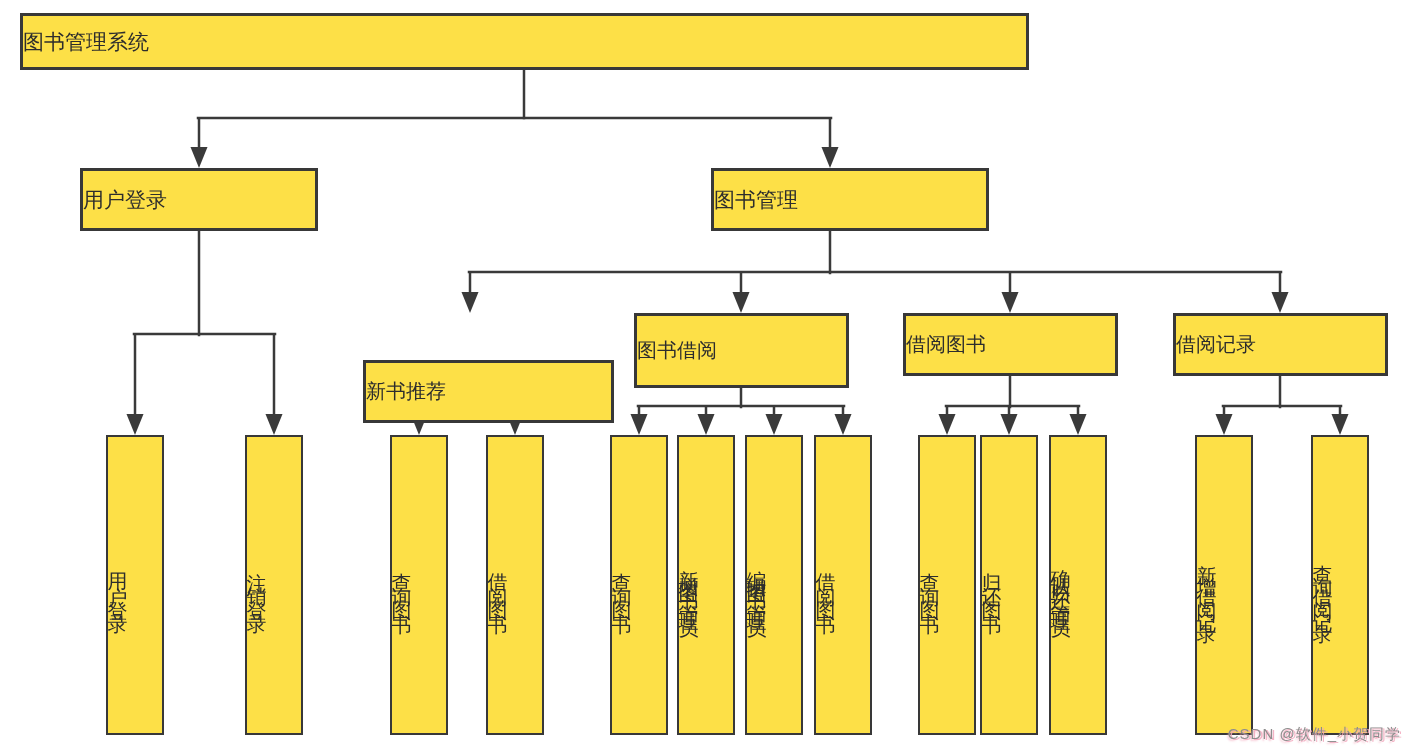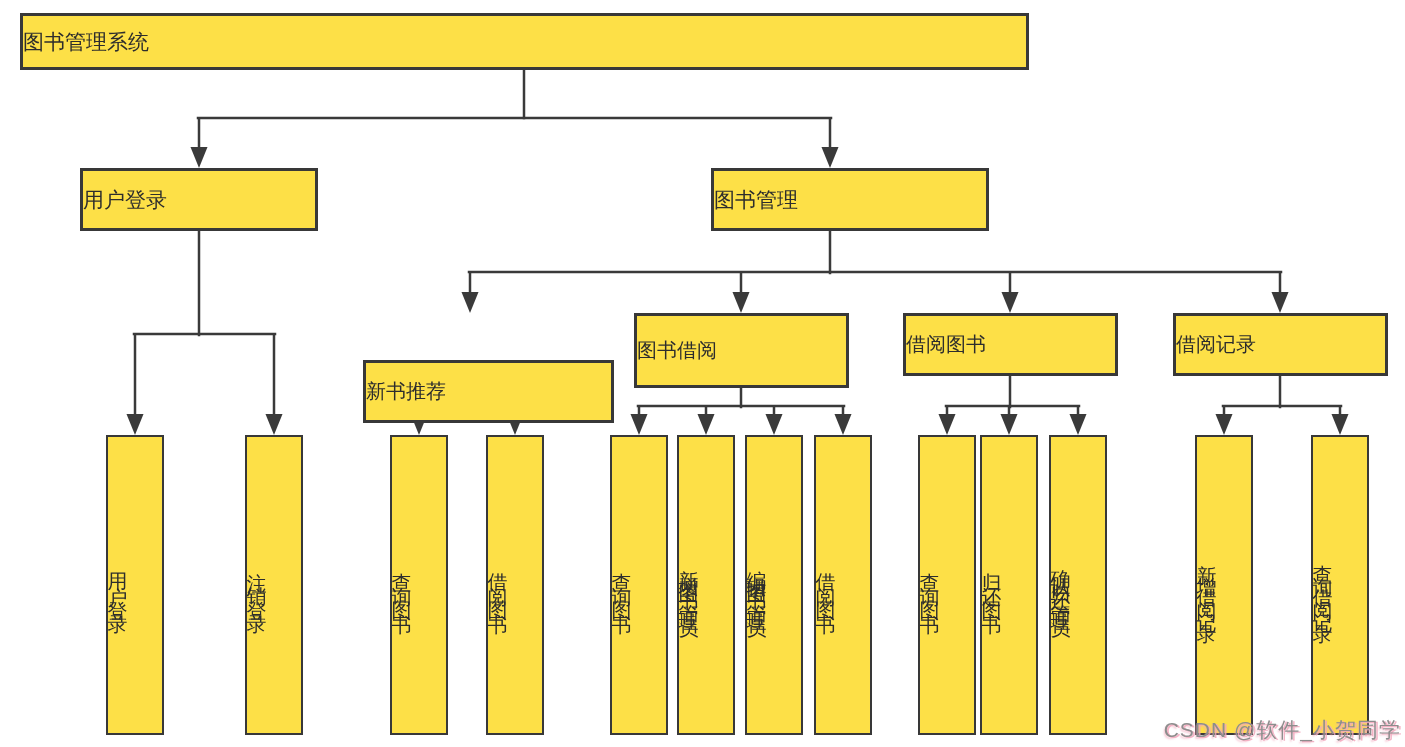--- a/index.html
+++ b/index.html
@@ -17,21 +17,21 @@
   .branch{font-size:20px;}
   .leaf{border-width:2px;}
   .leaf span{
     writing-mode:vertical-rl;text-orientation:mixed;
     font-size:20px;letter-spacing:14px;line-height:1;white-space:nowrap;
   }
   .leaf.mid span{letter-spacing:12px;}
   .leaf.long span{letter-spacing:7px;font-size:20px;}
   .watermark{
     position:absolute;right:4px;bottom:3px;z-index:5;
-    font-size:21px;letter-spacing:1px;color:#8d8d8d;
+    font-size:15px;letter-spacing:1px;color:#8d8d8d;
     text-shadow:2px 1px 0 rgba(242,167,188,0.85), -1px 2px 2px rgba(242,167,188,0.65);
   }
 </style>
 </head>
 <body>
 
 <div class="stage">
 
   <svg class="wires" width="1405" height="747">
       <line x1="524" y1="70" x2="524" y2="118" stroke="#3a3a3a" stroke-width="2.5" stroke-linecap="square"></line>

